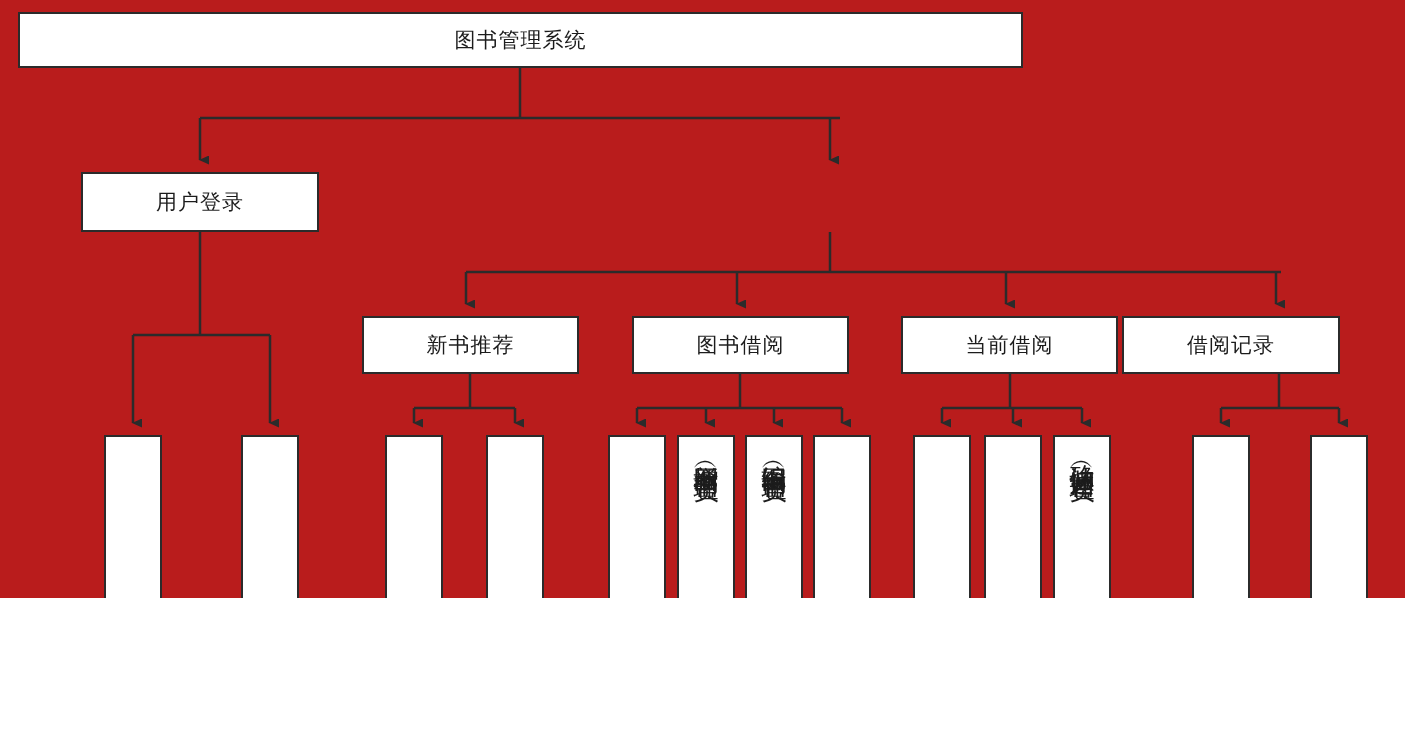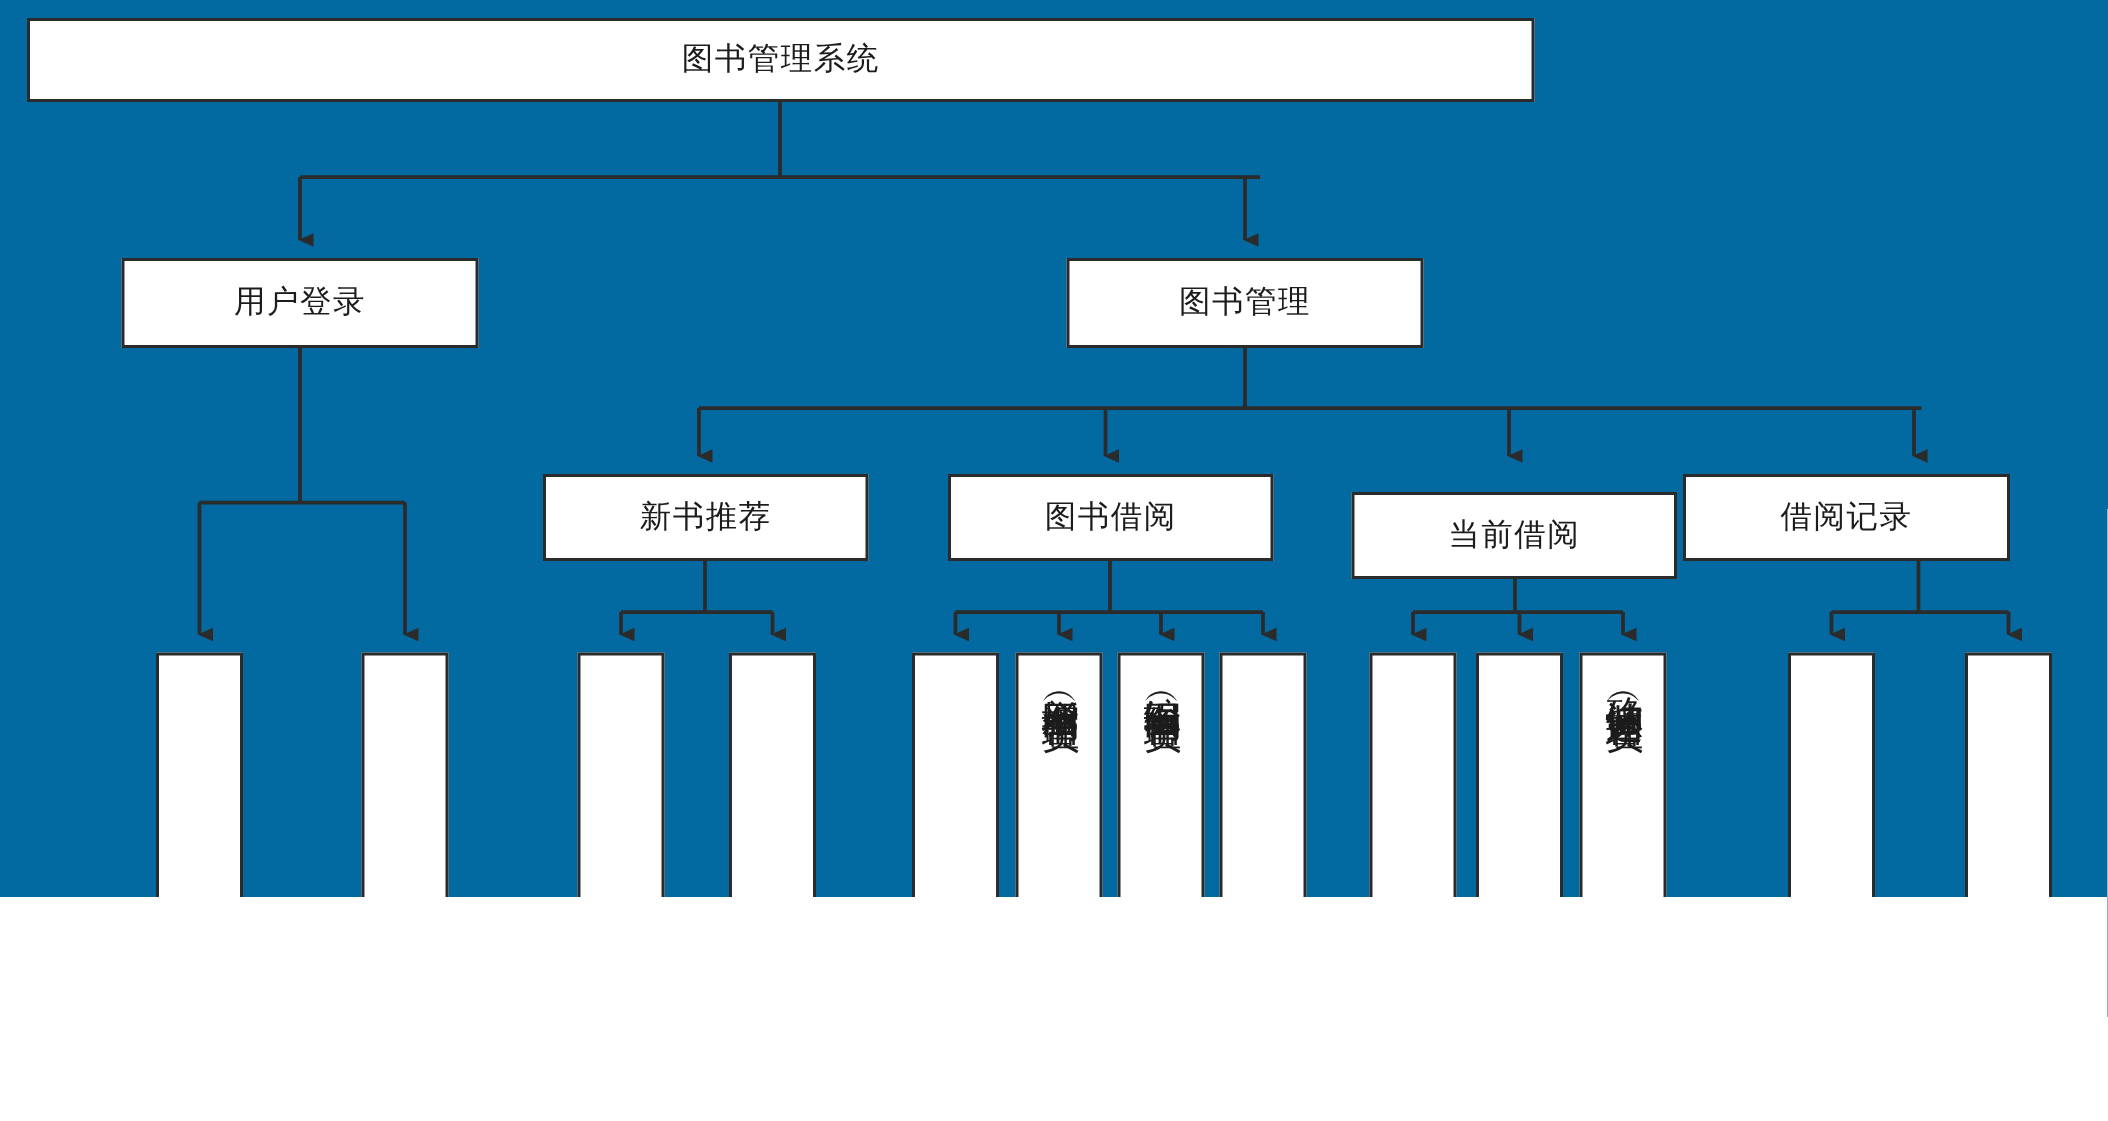--- a/index.html
+++ b/index.html
@@ -7,21 +7,21 @@
     padding: 0;
     background: #ffffff;
   }
   body {
     font-family: "Liberation Sans", "DejaVu Sans", sans-serif;
   }
   #diagram-root {
     position: relative;
     width: 1405px;
     height: 598px;
-    background: #0369a1;
+    background: #b91c1c;
     overflow: hidden;
     text-decoration: underline;
   }
   svg.connector-layer {
     position: absolute;
     left: 0;
     top: 0;
     width: 1405px;
     height: 747px;
     pointer-events: none;
@@ -134,31 +134,28 @@
     </g>
   </svg>
 
   <div class="node node-h" style="left:18px; top:12px; width:1005px; height:56px;">
     <span class="node-label">图书管理系统</span>
   </div>
 
   <div class="node node-h" style="left:81px; top:172px; width:238px; height:60px;">
     <span class="node-label">用户登录</span>
   </div>
-  <div class="node node-h" style="left:711px; top:172px; width:238px; height:60px;">
-    <span class="node-label">图书管理</span>
-  </div>
 
   <div class="node node-h" style="left:362px; top:316px; width:217px; height:58px;">
     <span class="node-label">新书推荐</span>
   </div>
   <div class="node node-h" style="left:632px; top:316px; width:217px; height:58px;">
     <span class="node-label">图书借阅</span>
   </div>
-  <div class="node node-h" style="left:901px; top:328px; width:217px; height:58px;justify-content:center;">
+  <div class="node node-h" style="left:901px; top:316px; width:217px; height:58px;justify-content:center;">
     <span class="node-label">当前借阅</span>
   </div>
   <div class="node node-h" style="left:1122px; top:316px; width:218px; height:58px;">
     <span class="node-label">借阅记录</span>
   </div>
 
   <div class="node node-v align-mid" style="left:104px; top:435px; width:58px; height:301px;">
     <span class="node-label">用户登录</span>
   </div>
   <div class="node node-v align-mid" style="left:241px; top:435px; width:58px; height:301px;">

